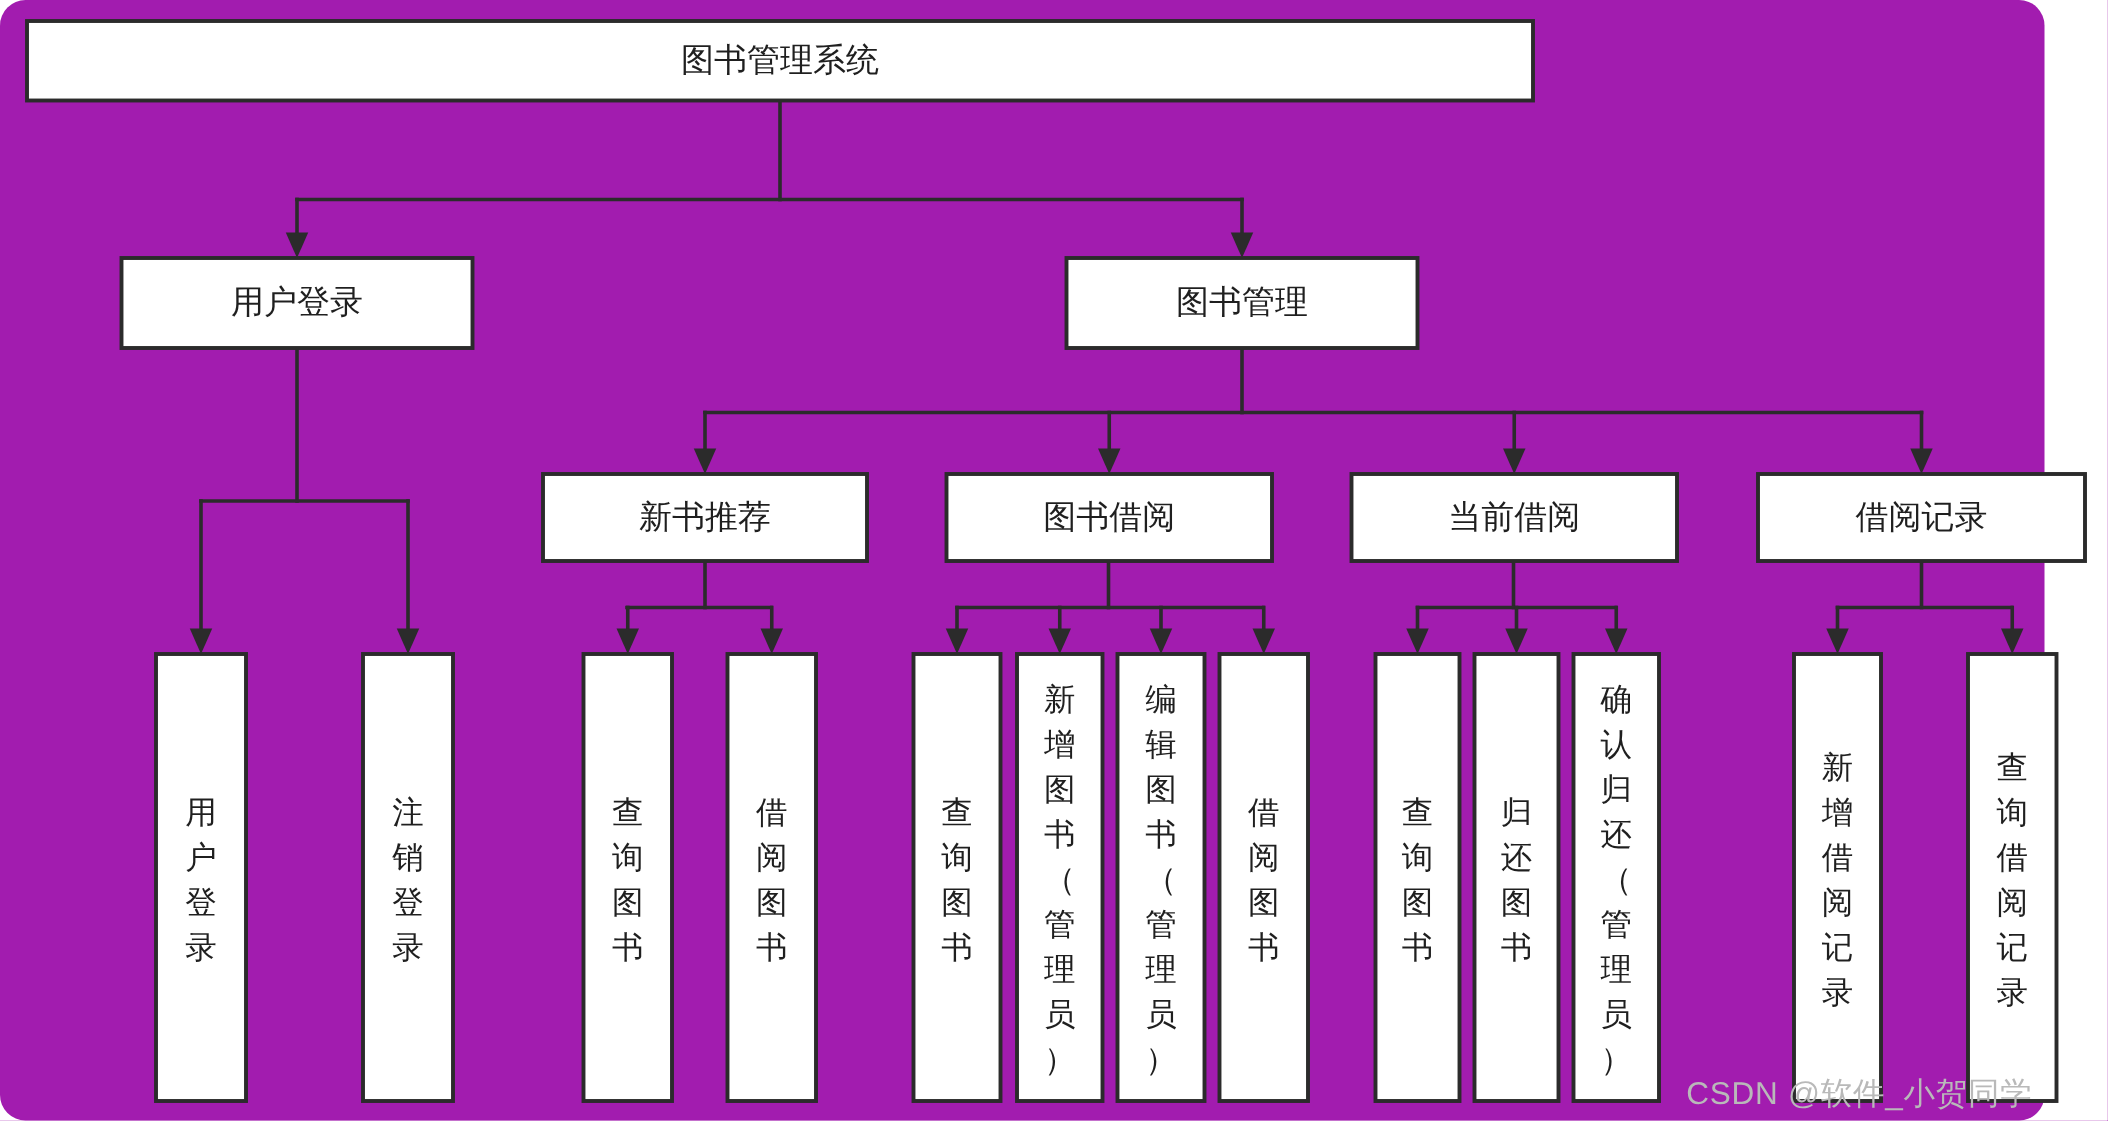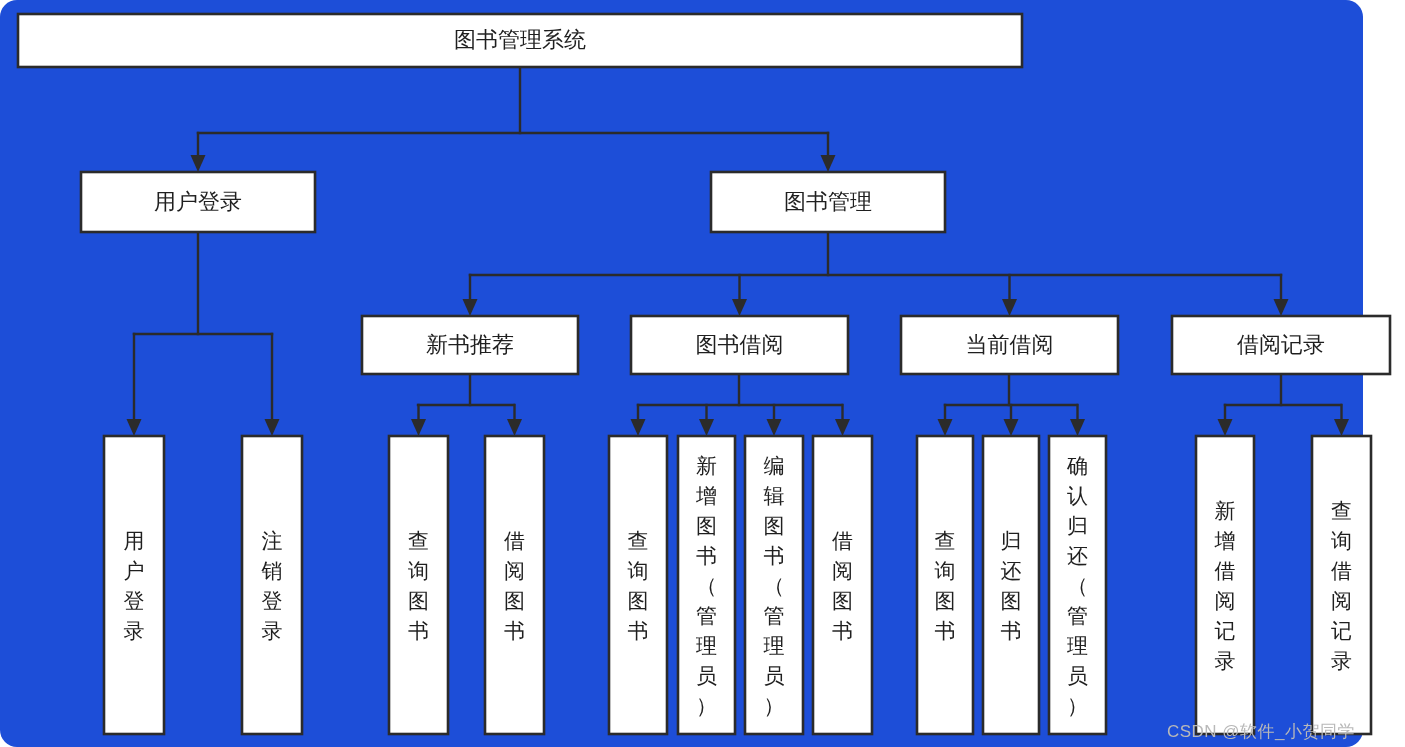--- a/index.html
+++ b/index.html
@@ -10,21 +10,21 @@
   body {
     width: 1405px;
     height: 747px;
     font-family: "Liberation Sans", "DejaVu Sans", sans-serif;
     overflow: hidden;
   }
   #diagram-root {
     position: relative;
     width: 1363px;
     height: 747px;
-    background: #1d4ed8;
+    background: #a21caf;
     border-radius: 17px;
   }
   svg.flow {
     position: absolute;
     left: 0;
     top: 0;
     width: 1405px;
     height: 747px;
   }
   .node-rect {
@@ -53,21 +53,21 @@
   }
   .arrow-head {
     fill: #2b2b2b;
     stroke: none;
   }
   .watermark {
     position: absolute;
     right: 8px;
     bottom: 4px;
     font-family: "Liberation Sans", "DejaVu Sans", sans-serif;
-    font-size: 17px;
+    font-size: 21px;
     color: #b9b9b9;
     letter-spacing: 0.5px;
     white-space: nowrap;
     user-select: none;
   }
 </style>
 </head>
 <body>
 
 <div id="diagram-root">

